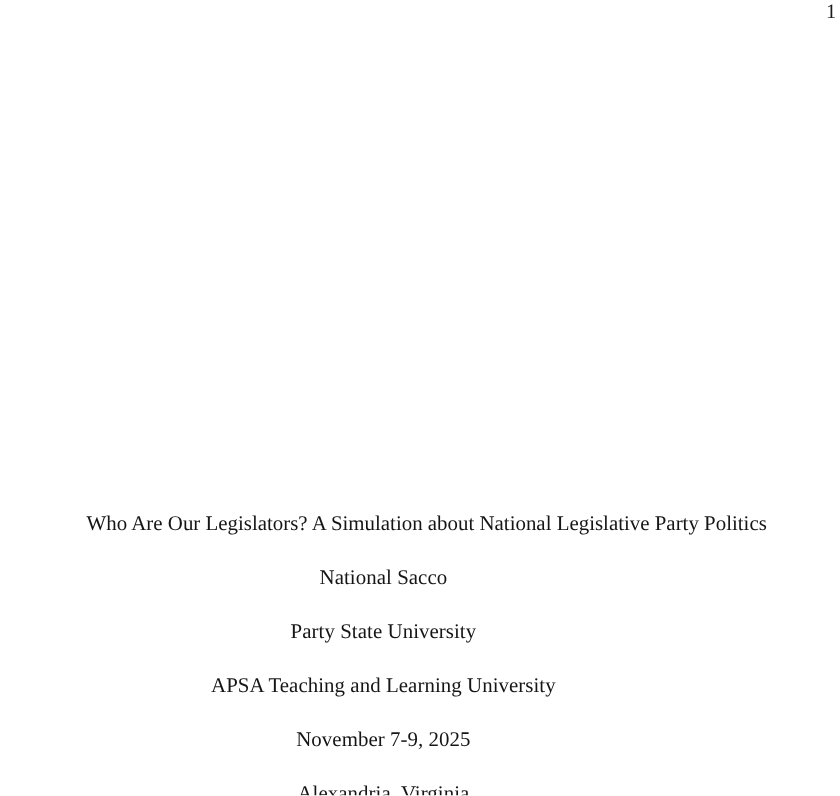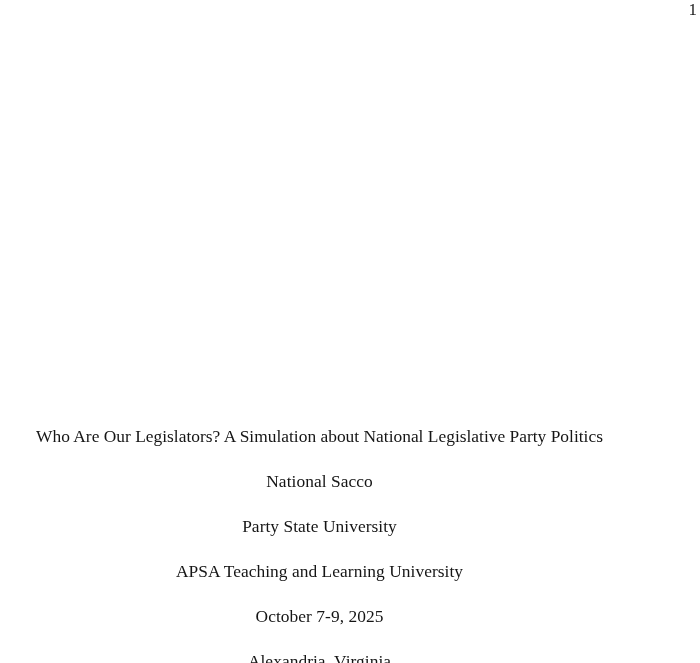--- a/index.html
+++ b/index.html
@@ -56,33 +56,34 @@
     font-size: 17.4px;
     line-height: 45px;
     height: 45px;
     color: #151515;
     white-space: nowrap;
     letter-spacing: 0.05px;
   }
 
   .doc-line.title {
     letter-spacing: 0.01px;
+    text-align: right;
   }
 </style>
 </head>
 <body>
 
 <div class="page">
 
   <div class="page-number">1</div>
 
   <div class="upper-blank"></div>
 
   <div class="title-block">
     <span class="doc-line title">Who Are Our Legislators? A Simulation about National Legislative Party Politics</span>
     <span class="doc-line">National Sacco</span>
     <span class="doc-line">Party State University</span>
     <span class="doc-line">APSA Teaching and Learning University</span>
-    <span class="doc-line">October 7-9, 2025</span>
+    <span class="doc-line">November 7-9, 2025</span>
     <span class="doc-line">Alexandria, Virginia</span>
   </div>
 
 </div>
 
 </body></html>

